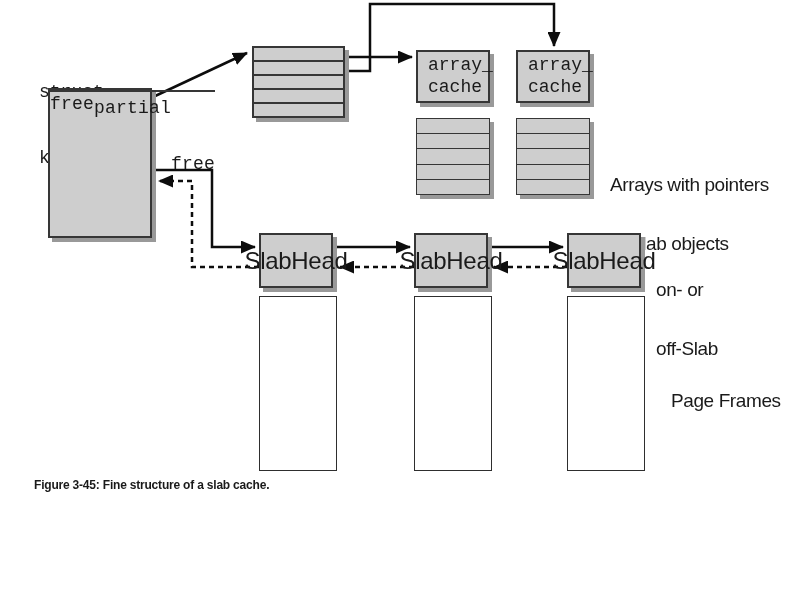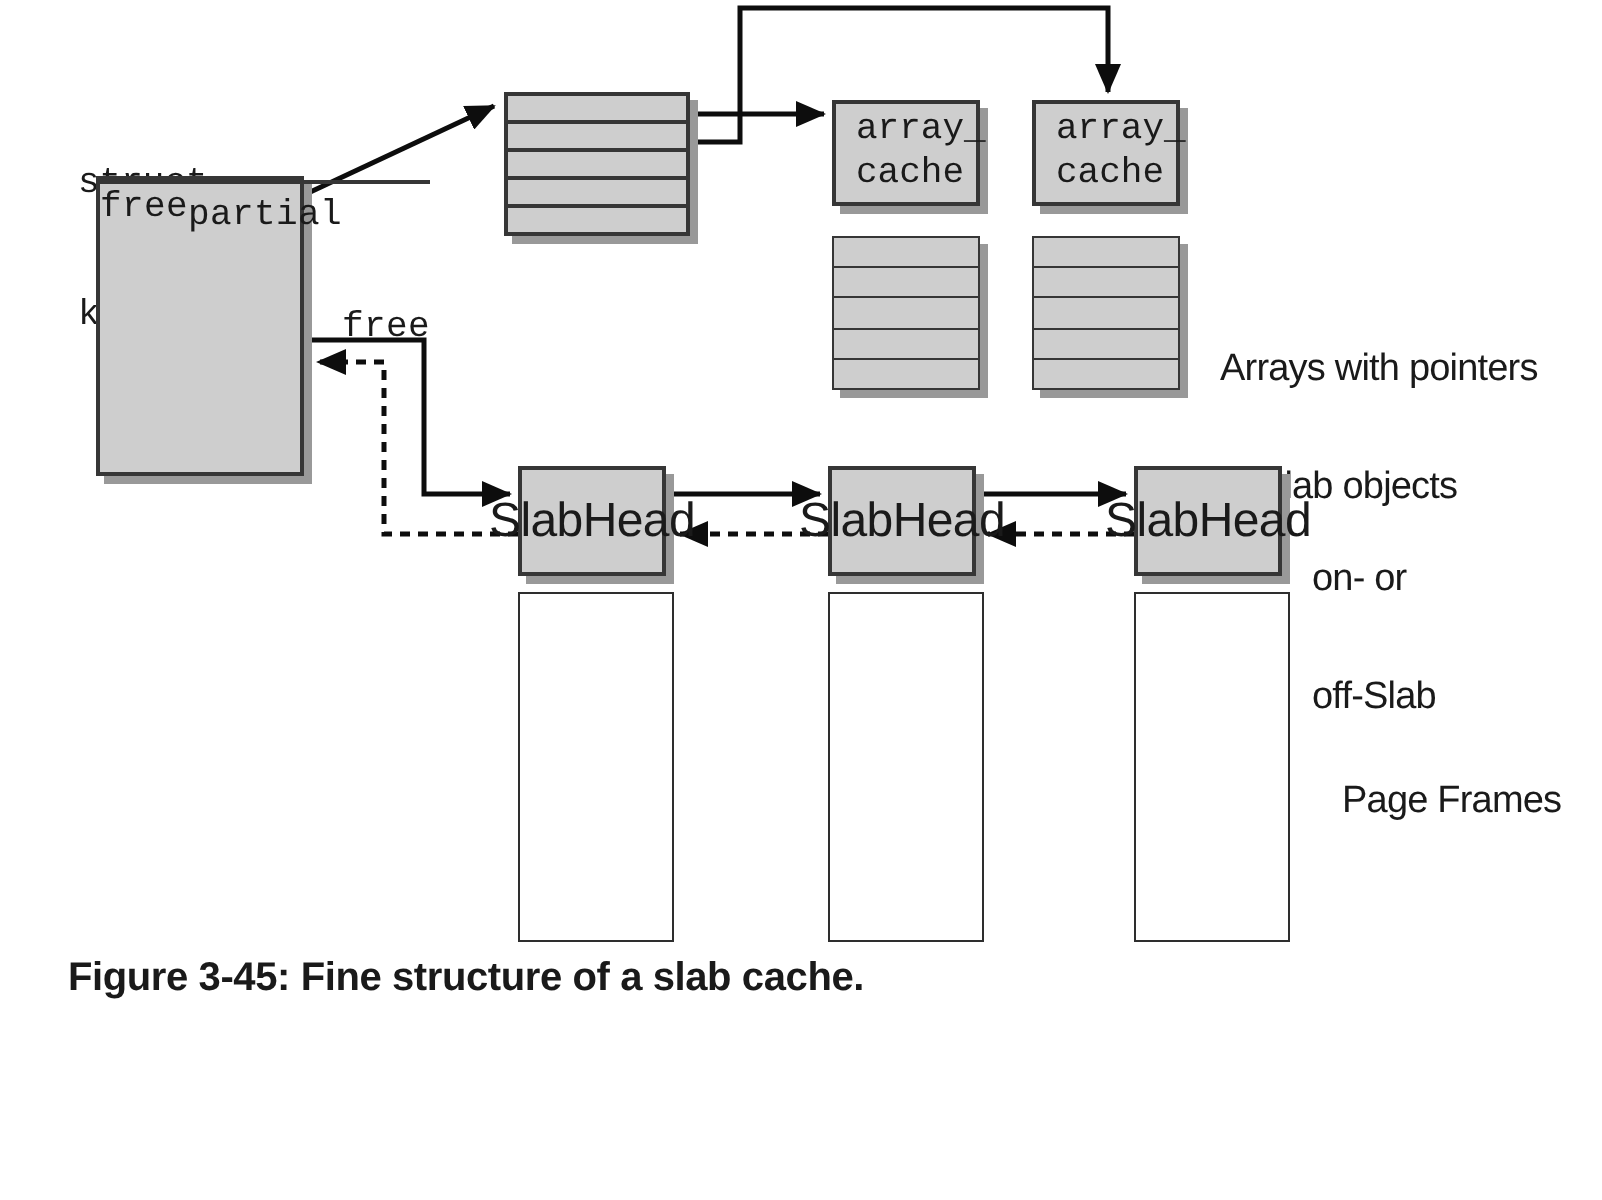--- a/index.html
+++ b/index.html
@@ -24,21 +24,21 @@
   .sans{font-family:"Liberation Sans","DejaVu Sans",sans-serif;color:var(--text);}
   .cen{display:flex;align-items:center;justify-content:center;}
   .lbl{position:absolute;white-space:pre;}
   .wires{position:absolute;left:0;top:0;width:801px;height:600px;pointer-events:none;}
   .ln{fill:none;stroke:var(--line);stroke-width:2.5px;}
   .dash{stroke-dasharray:5 4;}
   .kmem-field{font-size:18px;letter-spacing:0.2px;}
   .ac-text{font-size:18px;line-height:22px;padding:2px 0 0 10px;}
   .sh-text{font-size:24px;line-height:21px;letter-spacing:-0.3px;text-align:center;}
   .note{font-size:19px;line-height:19.5px;letter-spacing:-0.4px;}
-  .caption{font-size:20px;font-weight:bold;letter-spacing:-0.2px;}
+  .caption{font-size:12px;font-weight:bold;letter-spacing:-0.2px;}
   .struct-lbl{font-size:18px;line-height:22px;}
 </style>
 </head>
 <body>
 
 <div class="canvas">
 
   <svg class="wires" viewBox="0 0 801 600" aria-hidden="true">
     <defs>
       <marker id="arr" markerUnits="userSpaceOnUse" markerWidth="15" markerHeight="13" refX="14" refY="6.5" orient="auto">

